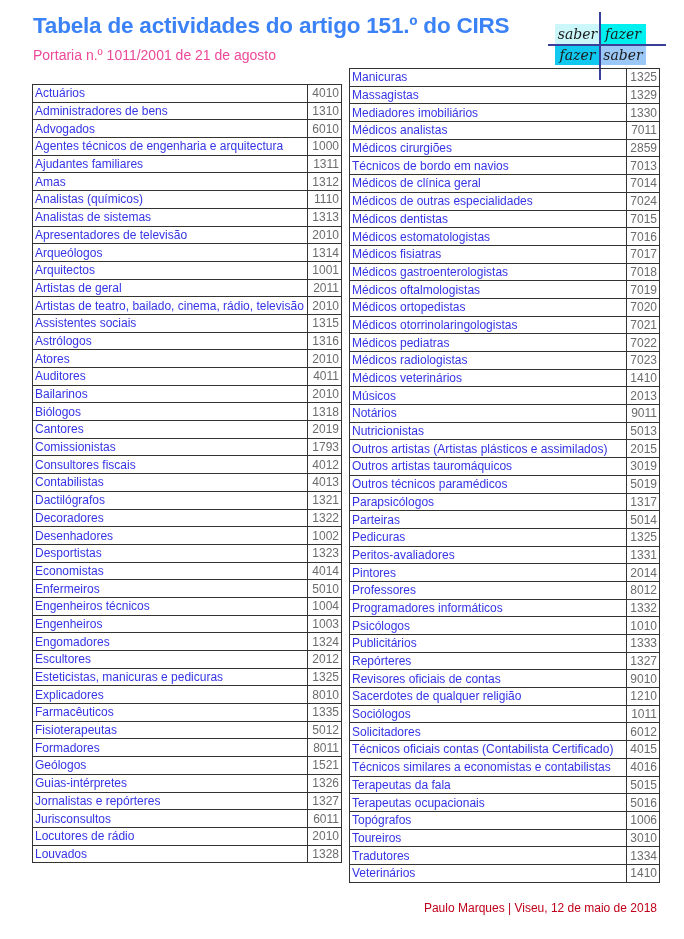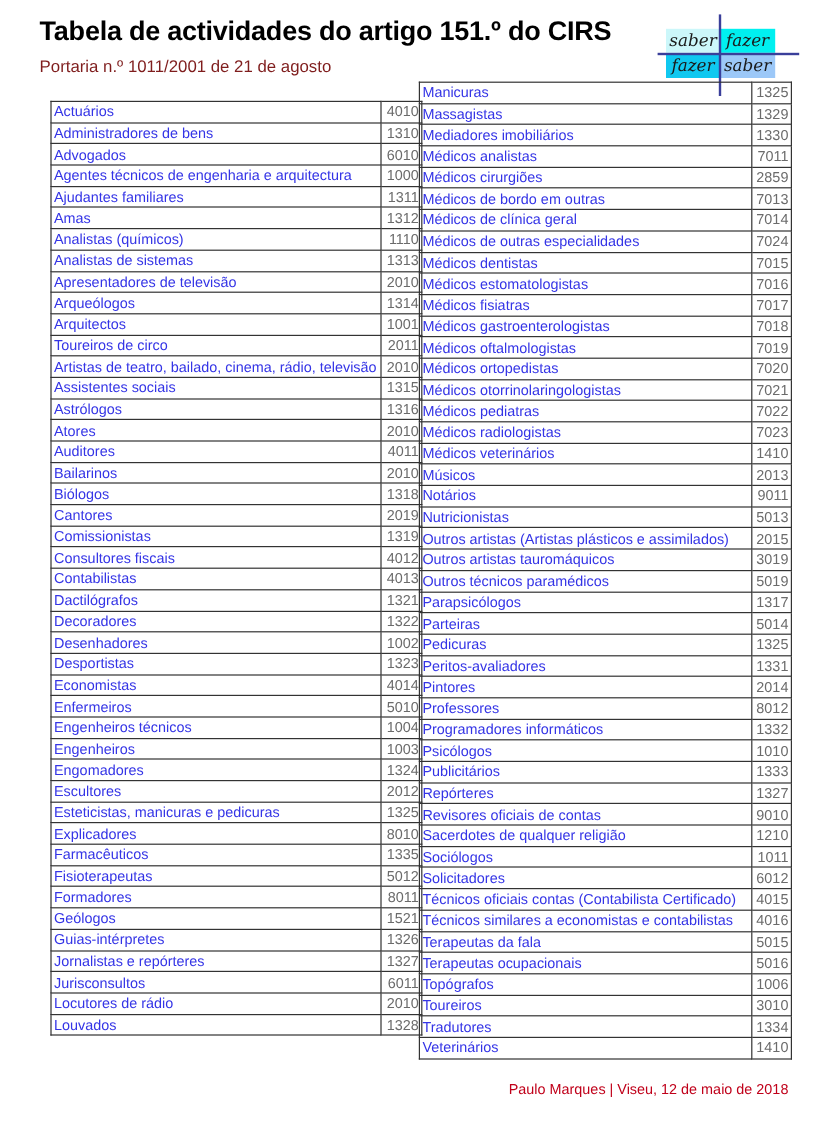--- a/index.html
+++ b/index.html
@@ -1,32 +1,32 @@
 <!DOCTYPE html>
 <html><head>
 <meta charset="utf-8">
 <style>
   html, body { margin: 0; padding: 0; background: #ffffff; }
   body { width: 684px; height: 939px; position: relative; overflow: hidden; font-family: "Liberation Sans", sans-serif; }
-  .title { position: absolute; left: 33px; top: 13px; font-size: 22.5px; font-weight: bold; color: #000000; letter-spacing: -0.2px; white-space: nowrap; }
-  .subtitle { position: absolute; left: 33px; top: 47px; font-size: 14px; color: #7f1d1d; white-space: nowrap; }
+  .title { position: absolute; left: 33px; top: 13px; font-size: 22.5px; font-weight: bold; color: #3b82f6; letter-spacing: -0.2px; white-space: nowrap; }
+  .subtitle { position: absolute; left: 33px; top: 47px; font-size: 14px; color: #ec4899; white-space: nowrap; }
   .logo { position: absolute; left: 548px; top: 12px; width: 118px; height: 68px; }
   .logo .cell { position: absolute; font-family: "DejaVu Serif", serif; font-style: italic; font-size: 14px; color: #1a1a1a; line-height: 20px; text-align: center; }
   .logo .c1 { left: 7px; top: 12px; width: 45px; height: 20px; background: #ccf7fa; }
   .logo .c2 { left: 52px; top: 12px; width: 46px; height: 20px; background: #00f0f0; }
   .logo .c3 { left: 7px; top: 33px; width: 45px; height: 20px; background: #10c8f0; }
   .logo .c4 { left: 52px; top: 33px; width: 46px; height: 20px; background: #9cc8f8; }
   .logo .vline { position: absolute; left: 51px; top: 0; width: 2px; height: 68px; background: #3a3f9a; }
   .logo .hline { position: absolute; left: 0; top: 32px; width: 118px; height: 2px; background: #3a3f9a; }
 
   table.acts { position: absolute; border-collapse: collapse; border: 1.5px solid #222; font-size: 12px; }
   table.acts td { border: 1px solid #333; height: 16.7px; padding: 0 2px; line-height: 16px; white-space: nowrap; }
   table.acts td.name { color: #3434e6; }
   table.acts td.code { color: #6b6b6b; text-align: right; }
-  #left-table { left: 32px; top: 84px; margin-left: 10px; }
+  #left-table { left: 32px; top: 84px; }
   #left-table td.name { width: 270px; }
   #left-table td.code { width: 29px; }
   #right-table { left: 349px; top: 68px; border-radius: 22px; }
   #right-table td.name { width: 272px; }
   #right-table td.code { width: 28px; }
   .footer { position: absolute; right: 27px; top: 901px; font-size: 12px; color: #c0001a; white-space: nowrap; margin-left: 29px; }
 </style>
 </head>
 <body>
 
@@ -82,21 +82,21 @@
       </tr>
       <tr>
         <td class="name">Arqueólogos</td>
         <td class="code">1314</td>
       </tr>
       <tr>
         <td class="name">Arquitectos</td>
         <td class="code">1001</td>
       </tr>
       <tr>
-        <td class="name">Toureiros de circo</td>
+        <td class="name">Artistas de geral</td>
         <td class="code">2011</td>
       </tr>
       <tr>
         <td class="name">Artistas de teatro, bailado, cinema, rádio, televisão</td>
         <td class="code">2010</td>
       </tr>
       <tr>
         <td class="name">Assistentes sociais</td>
         <td class="code">1315</td>
       </tr>
@@ -119,21 +119,21 @@
       <tr>
         <td class="name">Biólogos</td>
         <td class="code">1318</td>
       </tr>
       <tr>
         <td class="name">Cantores</td>
         <td class="code">2019</td>
       </tr>
       <tr>
         <td class="name">Comissionistas</td>
-        <td class="code">1319</td>
+        <td class="code">1793</td>
       </tr>
       <tr>
         <td class="name">Consultores fiscais</td>
         <td class="code">4012</td>
       </tr>
       <tr>
         <td class="name">Contabilistas</td>
         <td class="code">4013</td>
       </tr>
       <tr>
@@ -239,21 +239,21 @@
       </tr>
       <tr>
         <td class="name">Médicos analistas</td>
         <td class="code">7011</td>
       </tr>
       <tr>
         <td class="name">Médicos cirurgiões</td>
         <td class="code">2859</td>
       </tr>
       <tr>
-        <td class="name">Médicos de bordo em outras</td>
+        <td class="name">Técnicos de bordo em navios</td>
         <td class="code">7013</td>
       </tr>
       <tr>
         <td class="name">Médicos de clínica geral</td>
         <td class="code">7014</td>
       </tr>
       <tr>
         <td class="name">Médicos de outras especialidades</td>
         <td class="code">7024</td>
       </tr>

